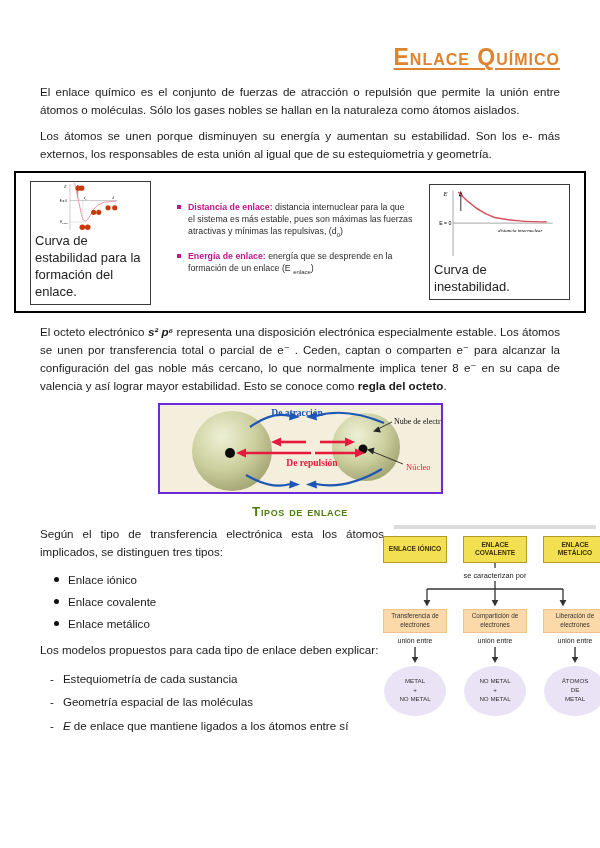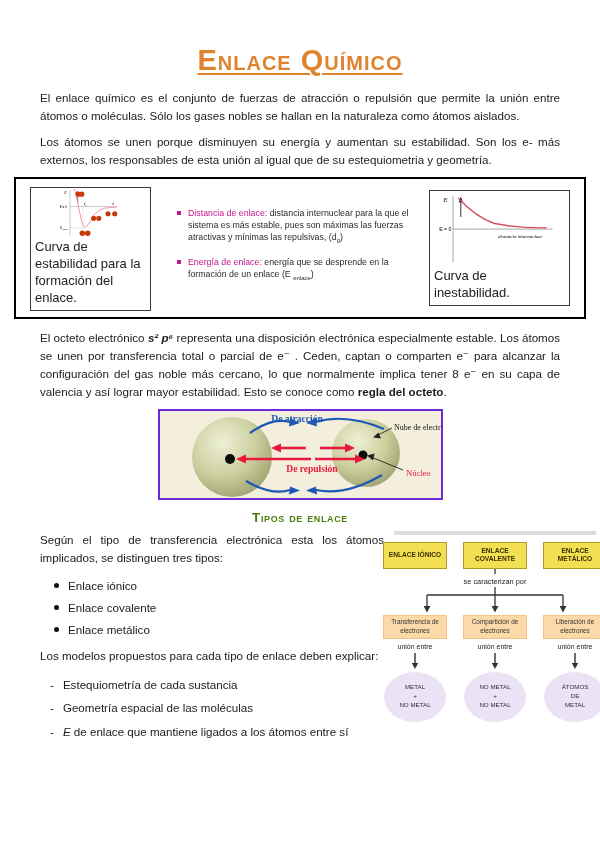--- a/index.html
+++ b/index.html
@@ -8,24 +8,24 @@
     width:600px; height:848px;
     font-family:"Liberation Sans","DejaVu Sans",sans-serif;
     color:#1b1b1b;
     position:relative;
     overflow:hidden;
   }
   .page { padding:44px 40px 0 40px; }
 
   
   .title {
-    text-align:center;
+    text-align:right;
     font-variant:small-caps;
     font-weight:bold;
-    font-size:29px;
+    font-size:23px;
     letter-spacing:1px;
     color:#e0832f;
     text-decoration:underline;
     text-decoration-thickness:2px;
     text-underline-offset:3px;
     margin-bottom:12px;
   }
 
   .para {
     font-size:11.6px;
@@ -59,21 +59,21 @@
     line-height:1.3;
     padding:1px 4px 3px 4px;
     color:#222;
   }
   .fig-bullets { flex:1; padding:20px 16px 0 26px; }
   .fig-bullet { display:flex; margin-bottom:11px; }
   .fig-bullet .sq {
     width:4px; height:4px; background:#c0168c; margin:4px 7px 0 0; flex-shrink:0;
   }
   .fig-bullet .bt { font-size:8.8px; line-height:1.38; color:#2a2a2a; }
-  .fig-bullet .bt b { color:#c0168c; font-weight:normal; }
+  .fig-bullet .bt b { color:#c0168c; font-weight:bold; }
   .fig-bullet sub { font-size:6px; }
 
   
   .spheres-wrap { display:flex; justify-content:center; margin:4px 0 10px 0; }
   .spheres-frame { border:2px solid #6d28d9; line-height:0;text-align:center; }
 
   
   .h2 {
     text-align:center;
     font-variant:small-caps;

